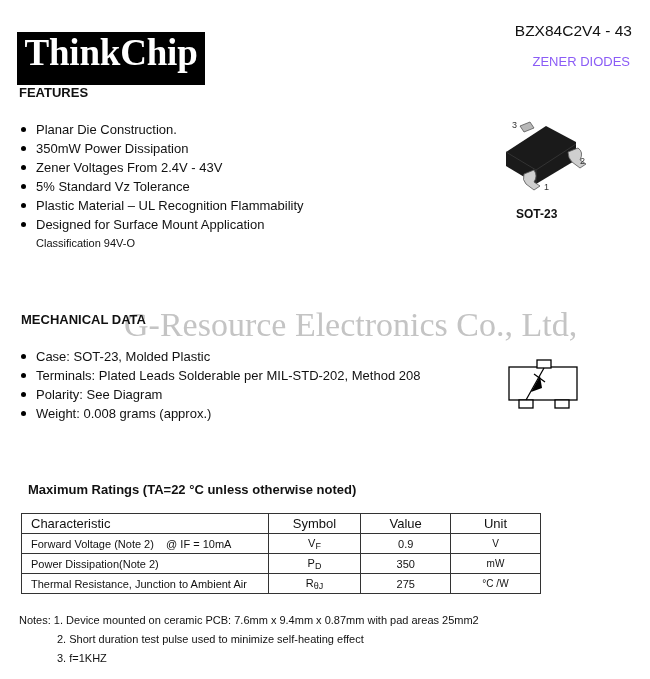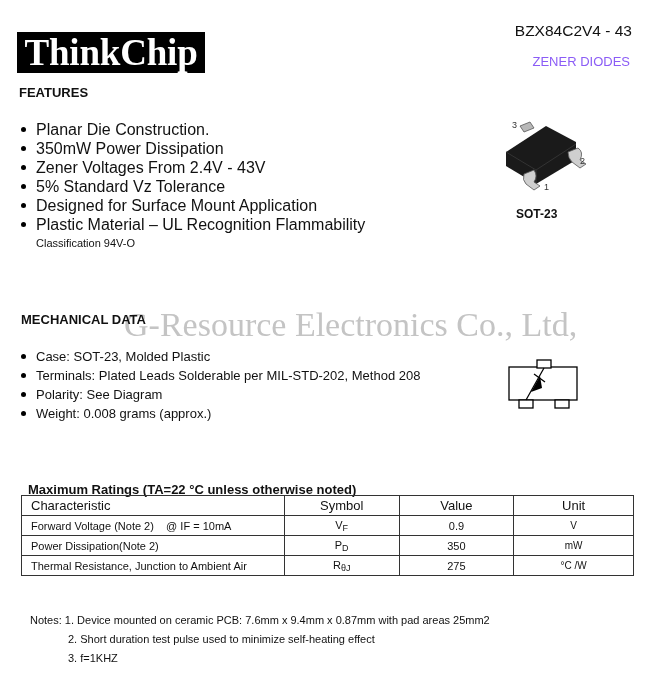--- a/index.html
+++ b/index.html
@@ -1,61 +1,61 @@
 <!DOCTYPE html>
 <html><head>
 <meta charset="utf-8">
 <style>
   html, body { margin:0; padding:0; background:#ffffff; }
   body { width:650px; height:679px; position:relative; overflow:hidden;
          font-family:"Liberation Sans", sans-serif; color:#111; }
   .abs { position:absolute; }
-  .logo { left:17px; top:32px; width:188px; height:41px; background:#000;
+  .logo { left:17px; top:32px; width:188px; height:53px; background:#000;
           color:#fff; font-family:"Liberation Serif", serif; font-weight:bold;
           font-size:37px; line-height:41px; text-align:center; letter-spacing:-0.2px; }
   .part-number { right:18px; top:22px; font-weight:normal; font-size:15.5px; }
   .subtitle { right:20px; top:54px; font-size:13px; color:#8b5cf6; }
   .section-title { font-weight:bold; font-size:13px; }
   ul.bullets { list-style:none; margin:0; padding:0; position:absolute; }
-  ul.bullets li { position:relative; padding-left:17px; font-size:16px; line-height:19px; }
+  ul.bullets li { position:relative; padding-left:17px; font-size:13px; line-height:19px; }
   ul.bullets li::before { content:""; position:absolute; left:2px; top:7px;
                           width:5px; height:5px; border-radius:50%; background:#000; }
   ul.mech li { font-size:13px; line-height:19px; }
   ul.mech li::before { top:7px; }
   .cont { padding-left:17px; font-size:11px; line-height:19px; }
   .watermark { left:124px; top:306px; font-family:"Liberation Serif", serif;
                font-size:34px; color:#c4c4c4; white-space:nowrap; }
   .pkg-label { left:516px; top:207px; font-size:12px;font-weight:bold; }
   .ratings-title { left:28px; top:482px; font-weight:bold; font-size:13px; }
-  table.ratings { position:absolute; left:21px; top:495px; width:613px;
+  table.ratings { position:absolute; left:21px; top:513px; width:520px;
                   border-collapse:collapse; }
   table.ratings td, table.ratings th { border:1.3px solid #333; height:19px;
                   padding:0 0 0 9px; font-size:11px; font-weight:normal; }
   table.ratings th { font-size:13px; text-align:left; }
   table.ratings th.c, table.ratings td.c { text-align:center; padding:0; }
   table.ratings td.unit { font-size:10px; }
   sub { font-size:9px; vertical-align:-2px; }
-  .notes { left:30px; top:611px; font-size:11px; line-height:19px; }
+  .notes { left:19px; top:611px; font-size:11px; line-height:19px; }
   .notes .indent { padding-left:38px; }
 </style>
 </head>
 <body>
 
 <div class="abs logo">ThinkChip</div>
 <div class="abs part-number">BZX84C2V4 - 43</div>
 <div class="abs subtitle">ZENER DIODES</div>
 
 <div class="abs section-title" style="left:19px;top:85px;">FEATURES</div>
 <ul class="bullets" style="left:19px;top:120px;">
   <li>Planar Die Construction.</li>
   <li>350mW Power Dissipation</li>
   <li>Zener Voltages From 2.4V - 43V</li>
   <li>5% Standard Vz Tolerance</li>
+  <li>Plastic Material – UL Recognition Flammability</li>
   <li>Designed for Surface Mount Application</li>
-  <li>Plastic Material – UL Recognition Flammability</li>
   <div class="cont">Classification 94V-O</div>
 </ul>
 
 <div class="abs" style="left:498px;top:112px;width:100px;height:85px;">
   <svg width="100" height="85" viewBox="0 0 100 85">
 
     <path d="M22 14 L32 10 L36 16 L26 20 Z" fill="#b8b8b8" stroke="#555" stroke-width="0.8"></path>
 
     <path d="M8 40 L48 14 L78 30 L78 48 L38 72 L8 54 Z" fill="#1a1a1a"></path>
     <path d="M8 40 L38 58 L78 32" fill="none" stroke="#333" stroke-width="1"></path>

